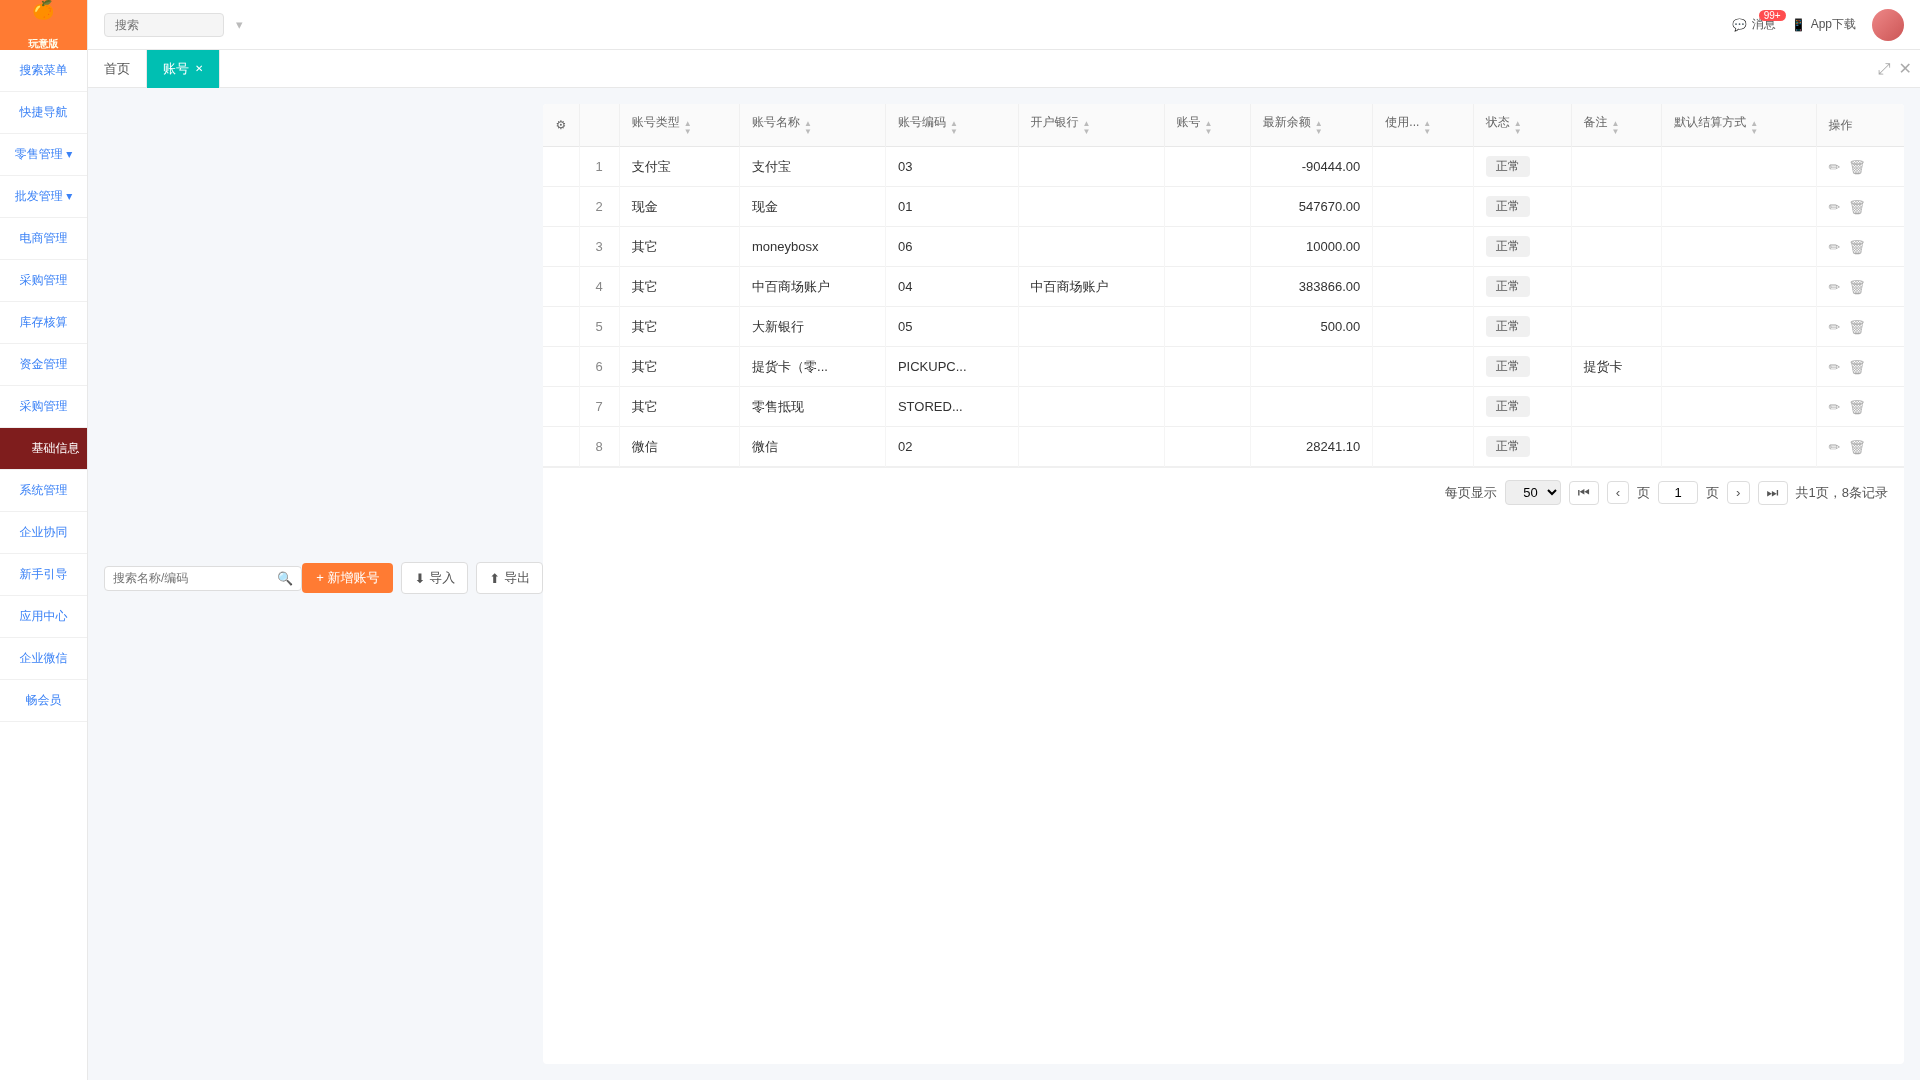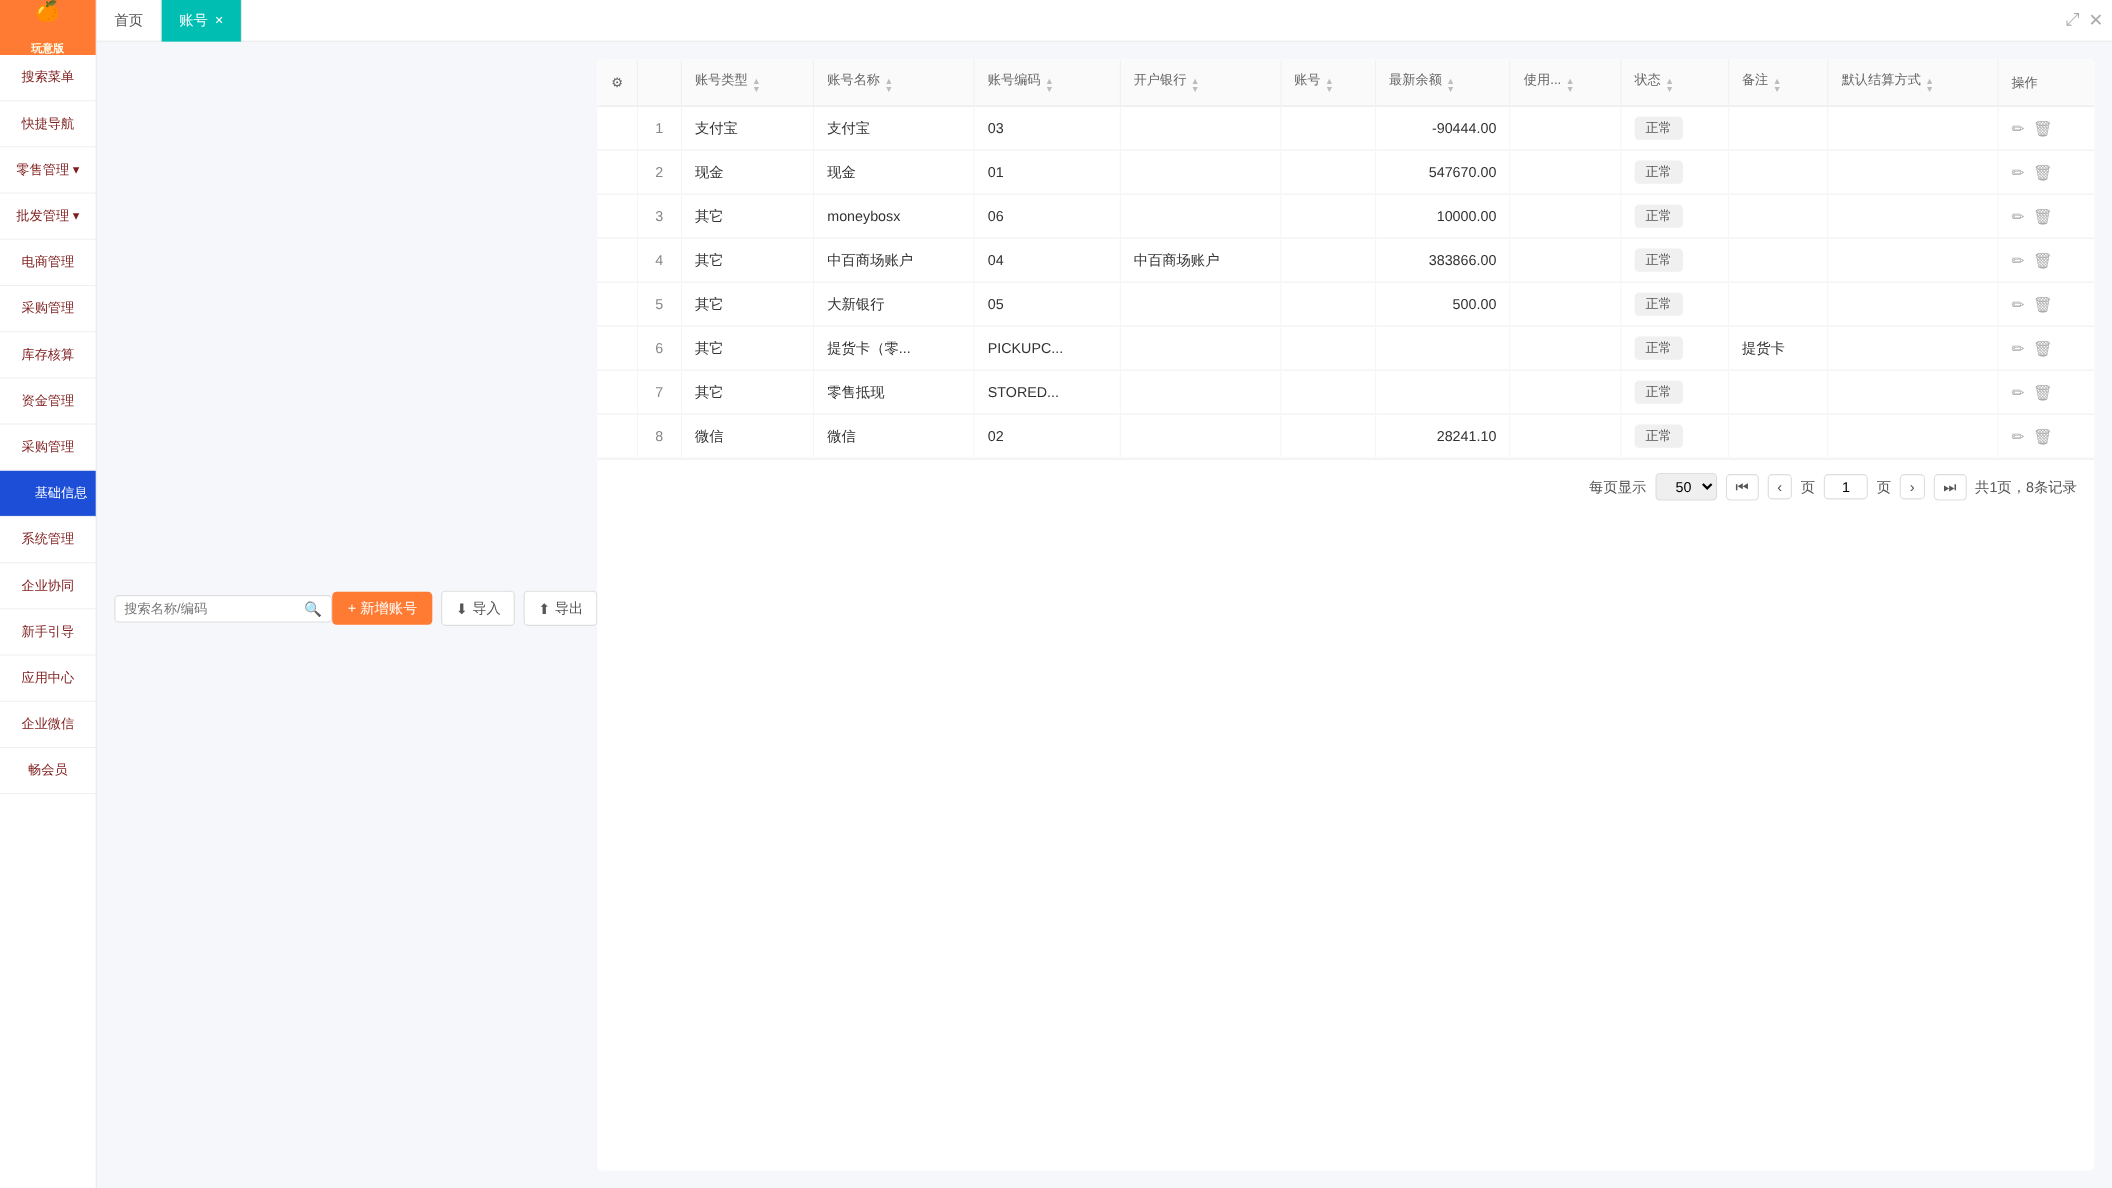--- a/index.html
+++ b/index.html
@@ -24,25 +24,25 @@
       color: white;
       font-size: 12px;
       font-weight: bold;
       flex-direction: column;
     }
     .sidebar-logo .logo-text { font-size: 10px; color: #ffe; margin-top: 16px; }
     .sidebar-item {
       padding: 12px 0;
       text-align: center;
       cursor: pointer;
-      color: #7f1d1d;
+      color: #3b82f6;
       font-size: 12px;
       border-bottom: 1px solid #f0f0f0;
     }
-    .sidebar-item.active { background: #1d4ed8; color: white; padding-left: 24px; }
+    .sidebar-item.active { background: #7f1d1d; color: white; padding-left: 24px; }
 
     
     .main {
       flex: 1;
       display: flex;
       flex-direction: column;
       height: 100%;
       overflow: hidden;
     }
 
@@ -266,20 +266,38 @@
   <div class="sidebar-item">
     <span>企业微信</span>
   </div>
   <div class="sidebar-item">
     <span>畅会员</span>
   </div>
 </div>
 
 <div class="main">
 
+  <div class="top-header">
+    <div class="top-header-left">
+      <input class="search-box-top" type="text" placeholder="搜索" style="">
+      <span style="color:#bbb; cursor:pointer;">▾</span>
+    </div>
+    <div class="top-header-right">
+      <div class="msg-btn">
+        <span>💬</span>
+        <span>消息</span>
+        <span class="badge">99+</span>
+      </div>
+      <div class="app-btn">
+        <span>📱</span>
+        <span>App下载</span>
+      </div>
+      <div class="avatar" style="background: linear-gradient(135deg, #e88, #c55);"></div>
+    </div>
+  </div>
 
   <div class="tab-bar">
 
     <div class="tab-item">
       <span>首页</span>
     </div>
     <div class="tab-item active">
       <span>账号</span>
       <span class="tab-close">✕</span>
     </div>

